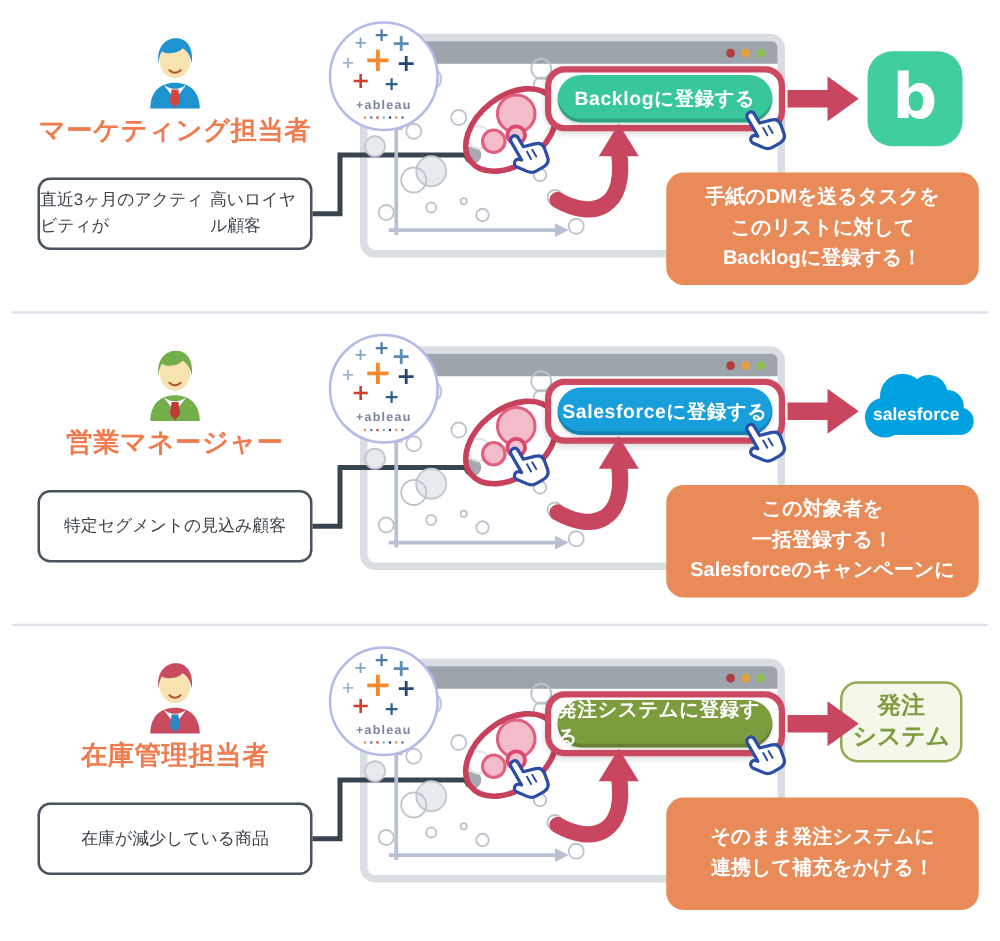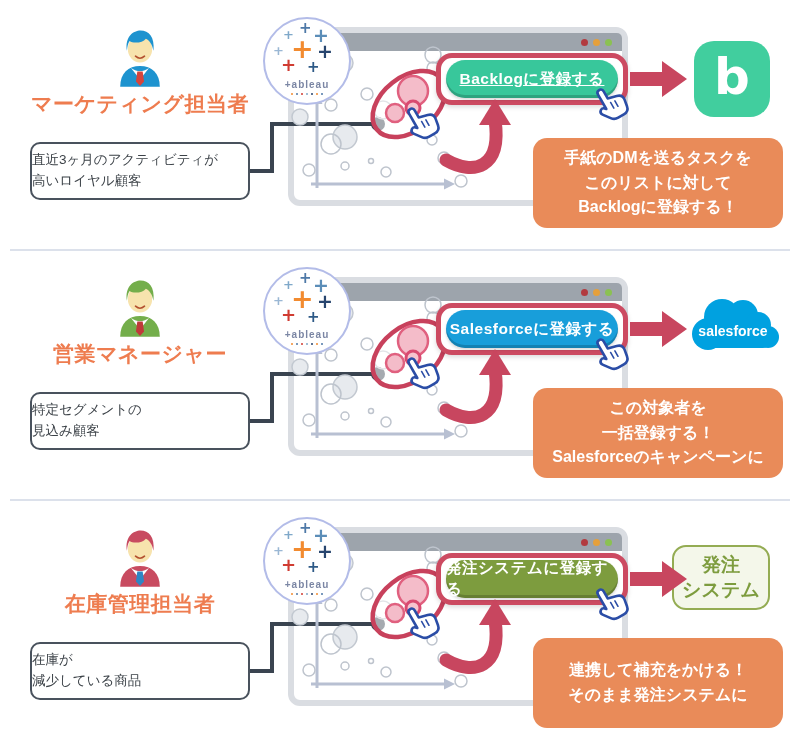--- a/index.html
+++ b/index.html
@@ -10,22 +10,22 @@
   .row{position:absolute;left:0;width:800px;height:250px;}
   #row1{top:0;} #row2{top:250px;} #row3{top:500px;height:253px;}
   .sep{position:absolute;left:10px;width:780px;border-top:2px solid #DCE1EB;}
   #sep1{top:249px;} #sep2{top:499px;}
 
   
   .avatar{position:absolute;left:113px;top:28px;width:54px;height:60px;}
   .persona-title{position:absolute;left:10px;top:90px;width:260px;text-align:center;
     font-size:21px;font-weight:800;color:#EE7C4F;letter-spacing:.5px;}
   .desc-box{position:absolute;left:30px;top:142px;width:220px;height:58px;box-sizing:border-box;
-    background:#fff;border:2px solid #49525D;border-radius:10px;display:flex;flex-direction:column;
-    justify-content:center;font-size:13.5px;color:#3C4248;line-height:1.55;}
+    background:#fff;border:2px solid #49525D;border-radius:10px;display:flex;flex-direction:row;
+    justify-content:center;align-items:center;font-size:13.5px;color:#3C4248;line-height:1.55;}
 
   
   .window{position:absolute;left:288px;top:27px;width:340px;height:179px;box-sizing:border-box;
     border:6px solid #DADDE2;border-radius:12px;background:#fff;z-index:1;}
   .titlebar{height:18px;background:#9DA4AC;border-radius:5px 5px 0 0;display:flex;
     justify-content:flex-end;align-items:center;gap:5px;padding-right:10px;}
   .wdot{width:7px;height:7px;border-radius:50%;}
 
   
   .badge{position:absolute;left:263px;top:17px;width:88px;height:88px;box-sizing:border-box;
@@ -131,21 +131,21 @@
       <circle cx="433" cy="55" r="8" fill="none" stroke="#BEC4CD" stroke-width="1.5"></circle>
       <circle cx="433" cy="68" r="6" fill="none" stroke="#BEC4CD" stroke-width="1.5"></circle>
   <g transform="rotate(-38 409 104)">
     <ellipse cx="409" cy="104" rx="41" ry="27" fill="#ffffff" fill-opacity="0.55" stroke="#C8415C" stroke-width="4.5"></ellipse>
   </g>
   <circle cx="413" cy="91" r="15" fill="#F4BCC9" stroke="#E0607F" stroke-width="2.5"></circle>
   <circle cx="395" cy="113" r="9" fill="#F4BCC9" stroke="#E0607F" stroke-width="2.5"></circle>
   <circle cx="413" cy="108" r="7" fill="#F6C3CE" stroke="#D94A70" stroke-width="3"></circle>
     </svg>
   <div class="redbox"></div>
-  <div class="btn" style="background: rgb(56, 199, 155); text-decoration: underline;">Backlogに登録する</div>
+  <div class="btn" style="background: rgb(56, 199, 155);">Backlogに登録する</div>
   <div class="logo-backlog" style="background: rgb(65, 206, 158);">b</div>
   <div class="callout" style="background: rgb(233, 139, 89);">
     <div>手紙のDMを送るタスクを</div>
     <div>このリストに対して</div>
     <div>Backlogに登録する！</div>
   </div>
   <svg class="art-over" viewBox="0 0 800 250">
   <path d="M446 160 C474 176 502 168 495 120" stroke="#C8465F" stroke-width="13" fill="none" stroke-linecap="round"></path>
   <polygon points="479,125 511,125 495,99" fill="#C8465F"></polygon>
   <polygon points="630,72 662,72 662,61 687,79 662,97 662,86 630,86" fill="#C8465F"></polygon>
@@ -353,22 +353,22 @@
   <circle cx="395" cy="113" r="9" fill="#F4BCC9" stroke="#E0607F" stroke-width="2.5"></circle>
   <circle cx="413" cy="108" r="7" fill="#F6C3CE" stroke="#D94A70" stroke-width="3"></circle>
     </svg>
   <div class="redbox"></div>
   <div class="btn" style="background: rgb(125, 156, 62);">発注システムに登録する</div>
   <div class="logo-order" style="color: rgb(125, 156, 62);">
     <div>発注</div>
     <div>システム</div>
   </div>
   <div class="callout" style="background: rgb(233, 139, 89);">
+    <div>そのまま発注システムに</div>
     <div>連携して補充をかける！</div>
-    <div>そのまま発注システムに</div>
   </div>
   <svg class="art-over" viewBox="0 0 800 250">
   <path d="M446 160 C474 176 502 168 495 120" stroke="#C8465F" stroke-width="13" fill="none" stroke-linecap="round"></path>
   <polygon points="479,125 511,125 495,99" fill="#C8465F"></polygon>
   <polygon points="630,72 662,72 662,61 687,79 662,97 662,86 630,86" fill="#C8465F"></polygon>
   <g transform="translate(404 112) rotate(-30)">
     <path d="M3.5,20.5 L3.5,4 C3.5,1.8 5,0.5 6.8,0.5 C8.6,0.5 10,1.9 10,4 L10,12 L19,14.5
       C22.5,15.4 24.5,18 24,21.5 L22.8,28.5 C22.2,32 19.5,34 16,34 L9.5,34
       C6.8,34 4.4,32.8 2.8,30.6 L-2.5,23.5 C-3.6,22 -3.3,20 -1.9,18.9
       C-0.6,17.9 1.2,18 2.3,19.2 Z" fill="#fff" stroke="#2B4DA6" stroke-width="2.6" stroke-linejoin="round"></path>

